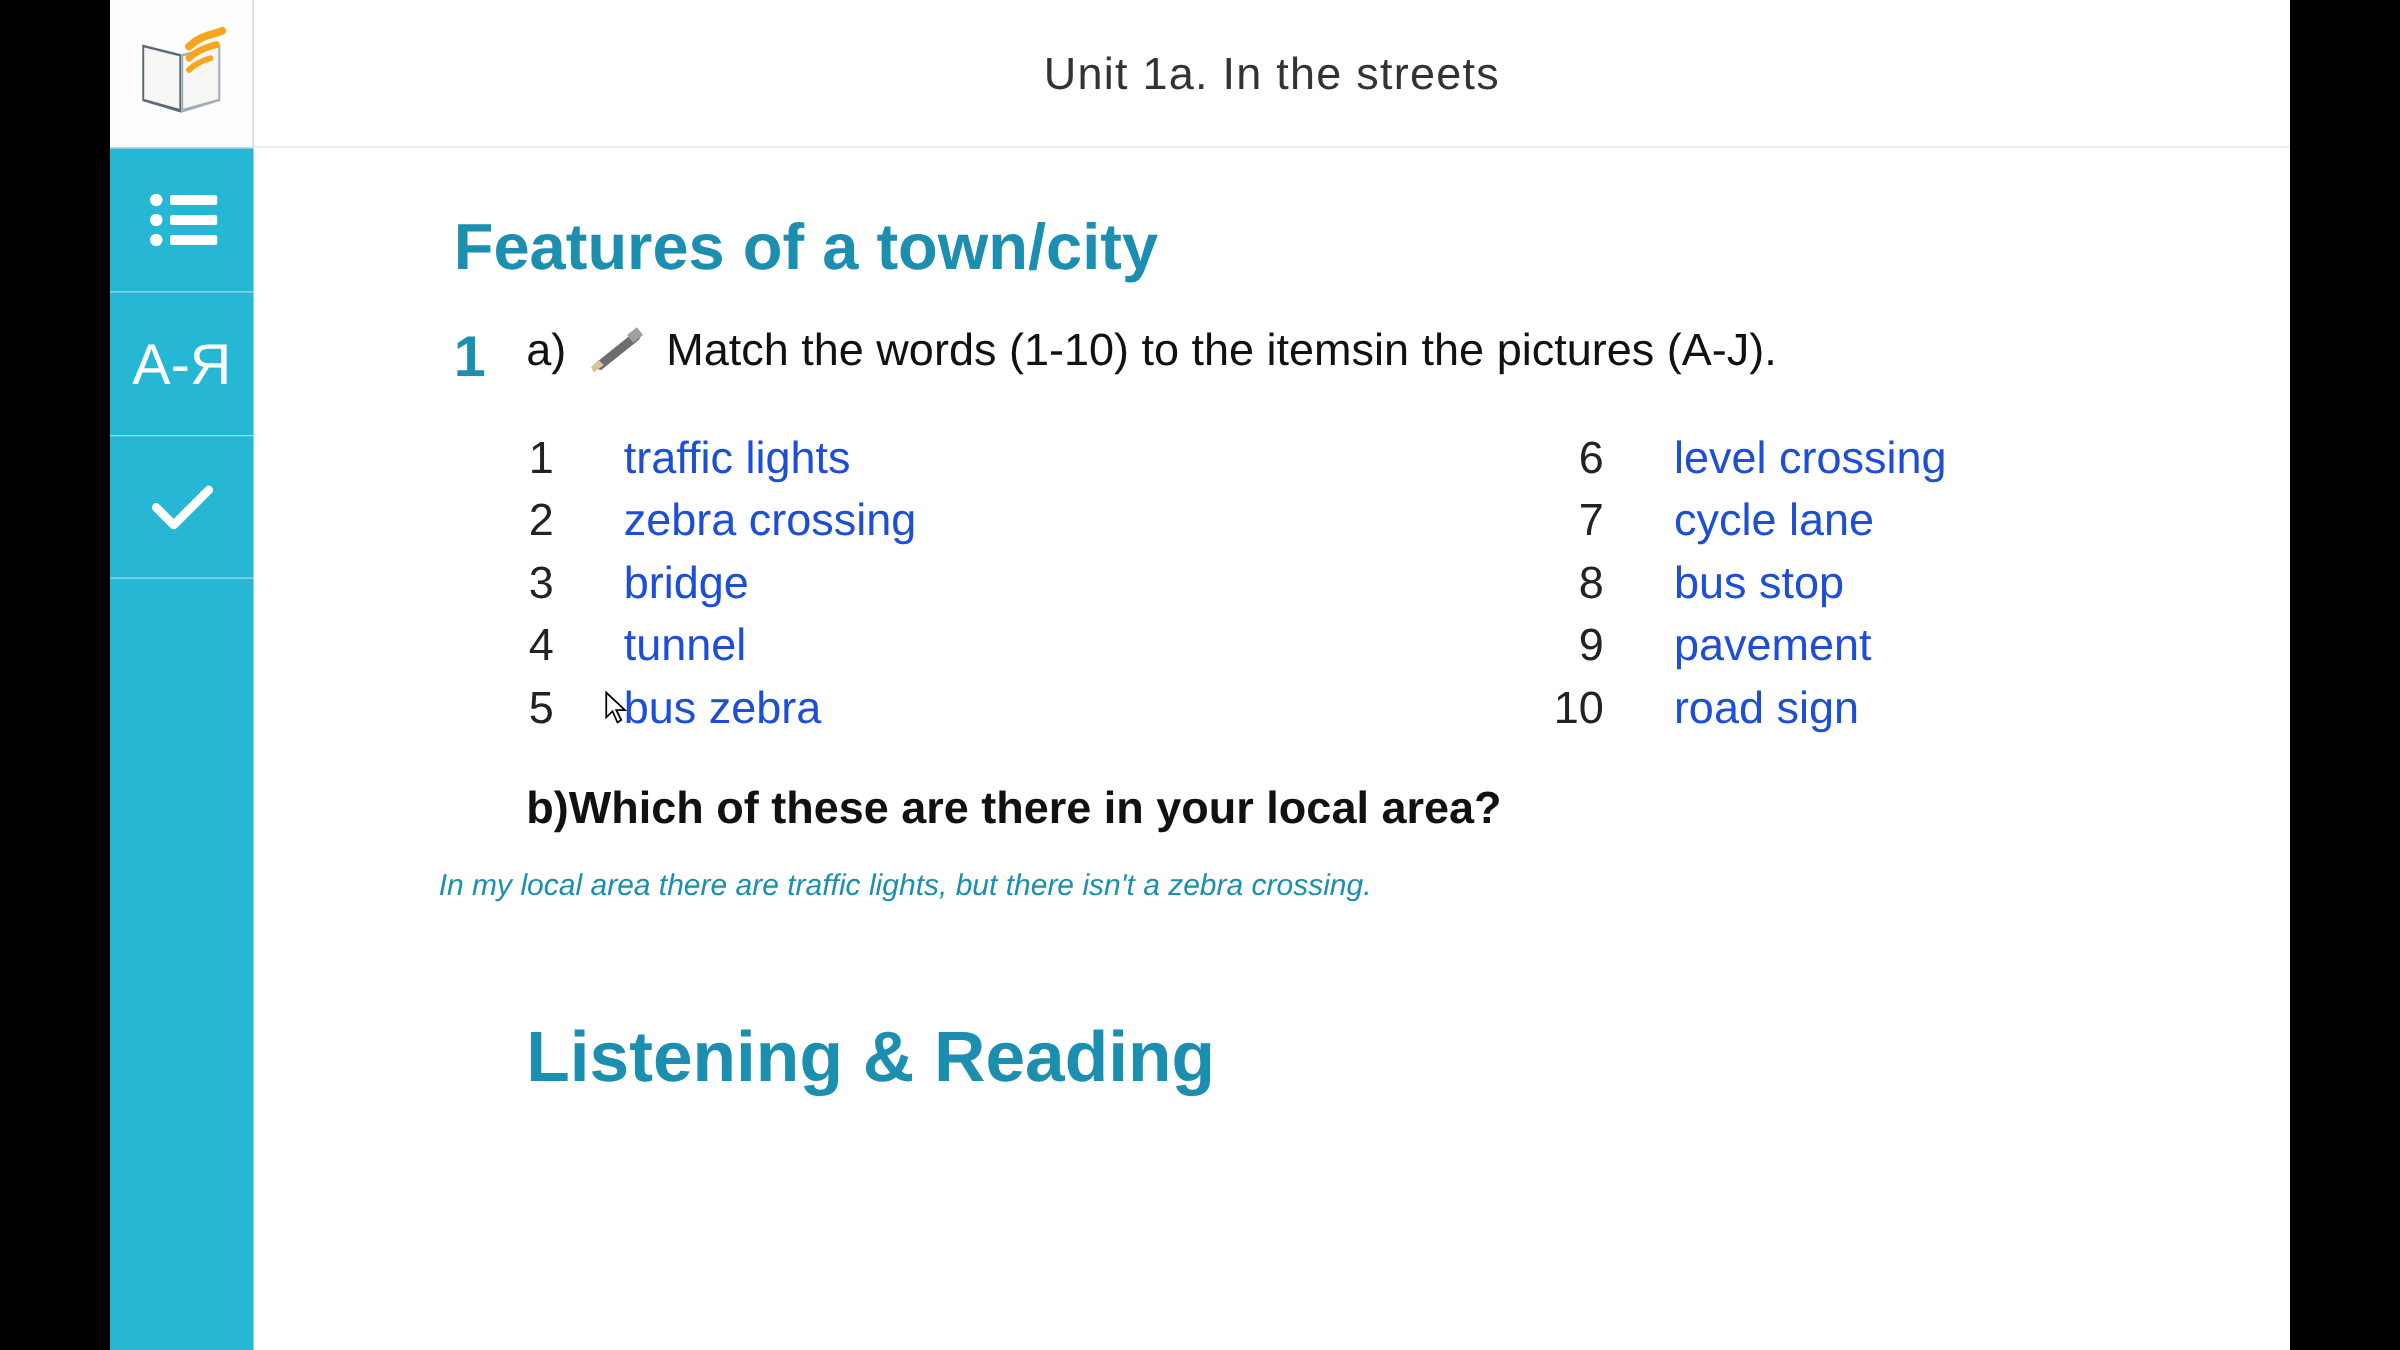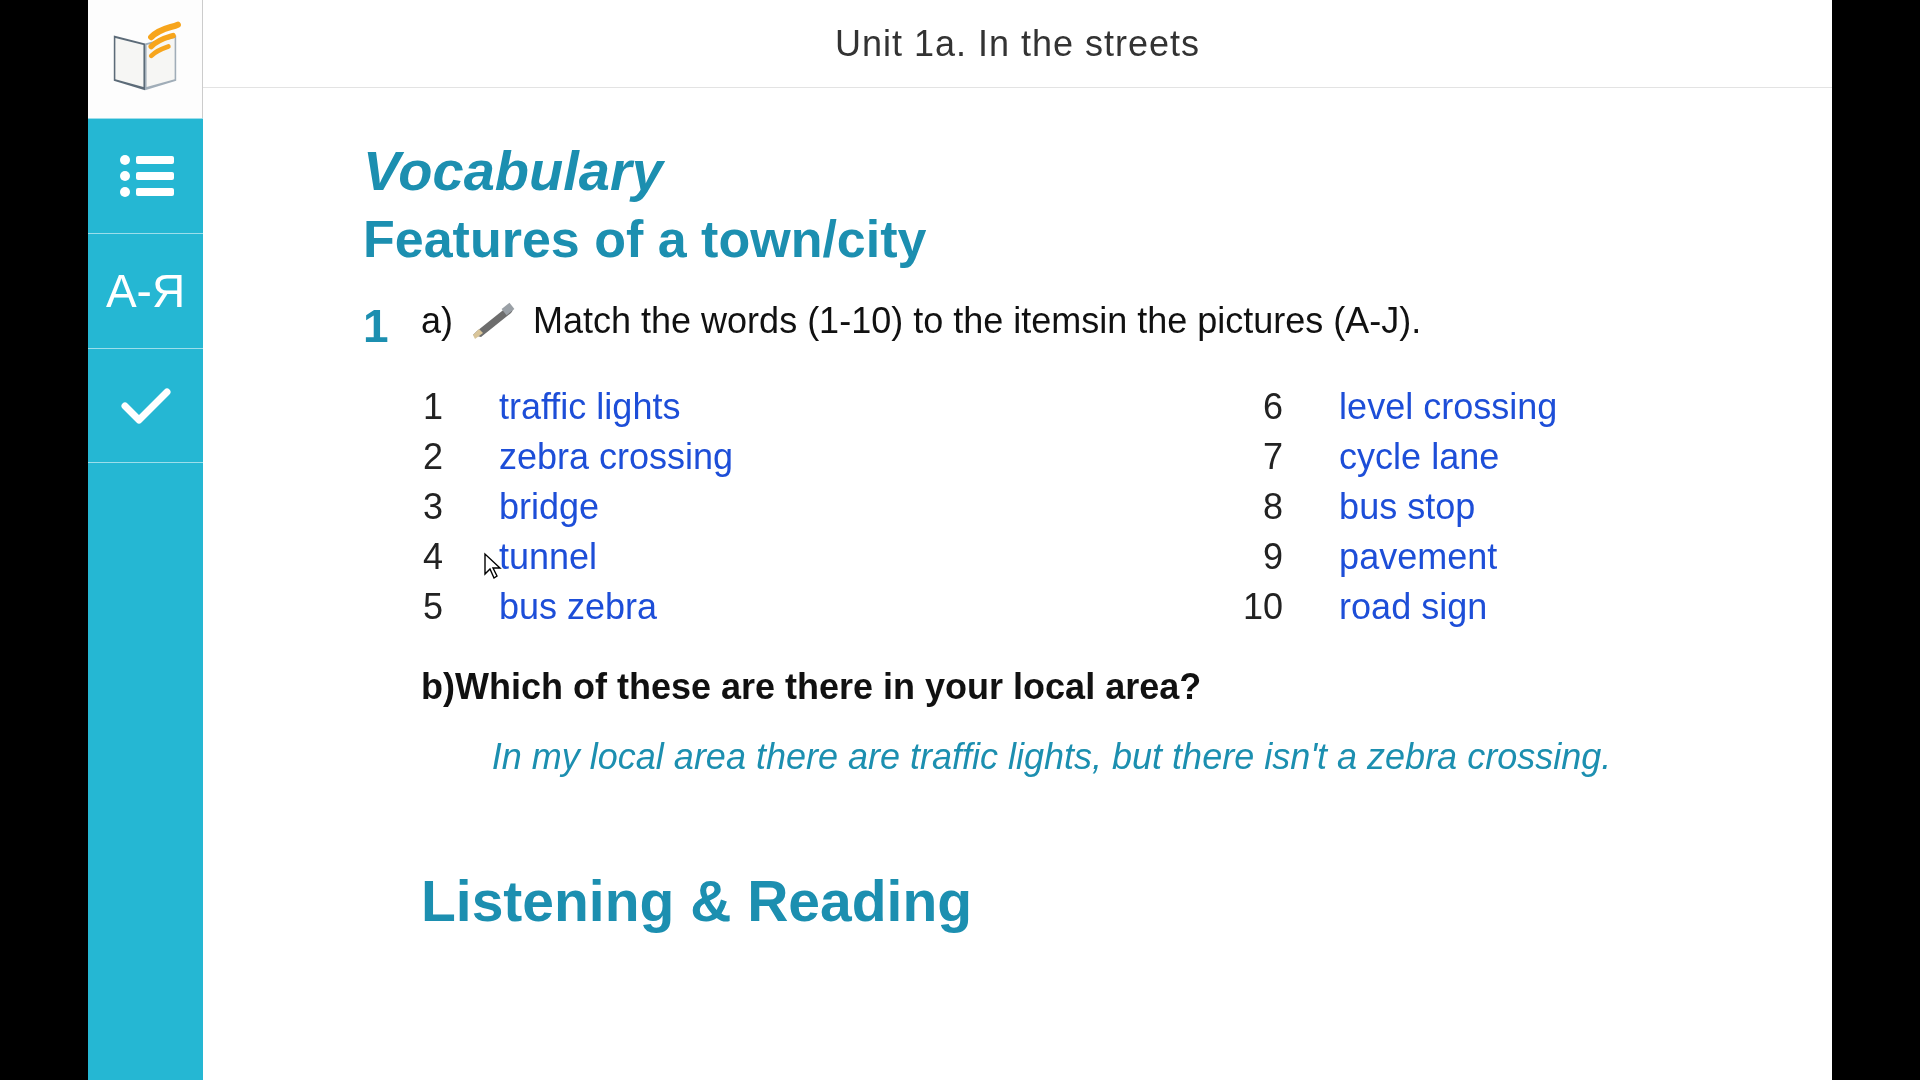--- a/index.html
+++ b/index.html
@@ -6,40 +6,40 @@
   html, body { width: 1920px; height: 1080px; font-family: Arial, Helvetica, sans-serif; background:#000; }
   .stage { position:absolute; left:0; top:0; width:1920px; height:1080px; background:#000; }
   .content-frame { position:absolute; left:88px; top:0; width:1744px; height:1080px; background:#fff; overflow:hidden; }
   .sidebar { position:absolute; left:0; top:0; width:115px; height:100%; background:#25b7d3; display:flex; flex-direction:column; }
   .logo-cell { width:115px; height:118px; background:#fdfdfd; display:flex; align-items:center; justify-content:center; border-right:1px solid #ccc; }
   .nav-item { width:115px; height:115px; display:flex; align-items:center; justify-content:center; border-top:1px solid rgba(255,255,255,0.55); }
   .nav-item:first-of-type { border-top:none; }
   .nav-item:last-of-type { border-bottom:1px solid rgba(255,255,255,0.55); }
   .nav-glyph { color:#fff; }
   .main { position:absolute; left:115px; top:0; right:0; bottom:0; background:#fff; }
-  .header { height:88px; display:flex; align-items:center; justify-content:center; border-bottom:1px solid #e3e3e3; }
+  .header { height:118px; display:flex; align-items:center; justify-content:center; border-bottom:1px solid #e3e3e3; }
   .header-title { font-size:36px; color:#333; letter-spacing:1px; }
   .page { padding:50px 80px 0 160px; }
   .section-title { font-style:italic; font-weight:bold; color:#1c8fb0; font-size:56px; margin-bottom:6px; }
   .section-sub { font-weight:bold; color:#1c8fb0; font-size:52px; margin-bottom:28px; }
   .exercise { display:flex; align-items:flex-start; gap:26px; }
   .ex-num { color:#1c8fb0; font-weight:bold; font-size:46px; line-height:1; margin-top:6px; min-width:32px; }
   .ex-body { flex:1; }
   .task-line { display:flex; align-items:center; flex-wrap:wrap; font-size:36px; color:#111; gap:14px; line-height:1.35; }
   .task-label { font-weight:normal; }
   .pencil-icon { display:inline-flex; }
   .listen-line { display:flex; align-items:center; gap:10px; margin-top:10px; margin-left:34px; }
   .listen-link { color:#2a63c8; text-decoration:underline; font-size:36px; }
   .word-columns { display:flex; gap:180px; margin-top:40px; margin-left:-28px; }
   .word-col { display:flex; flex-direction:column; gap:8px; }
   .word-row { display:flex; align-items:baseline; gap:56px; font-size:36px; }
   .word-num { width:50px; text-align:right; color:#222; }
   .word-text { color:#1d4ed8; }
   .part-b { margin-top:38px; font-size:36px; font-weight:bold; color:#111; }
-  .example-line { margin-top:28px; margin-left:-70px; font-size:36px; font-style:italic; color:#1c8fb0;text-align:center; }
+  .example-line { margin-top:28px; margin-left:-70px; font-size:24px; font-style:italic; color:#1c8fb0; }
   .section-title2 { font-weight:bold; color:#1c8fb0; font-size:57px; margin-top:90px; }
   .cursor { position:absolute; width:20px; height:28px; pointer-events:none; }
 </style>
 </head>
 <body>
 
 <div class="stage">
   <div class="content-frame">
 
     <div class="sidebar">
@@ -74,21 +74,20 @@
       </div>
     </div>
 
     <div class="main">
       <div class="header">
         <div class="header-title">Unit 1a. In the streets</div>
       </div>
 
       <div class="page">
 
-        <div class="section-title">Vocabulary</div>
         <div class="section-sub">Features of a town/city</div>
 
         <div class="exercise">
           <div class="ex-num">1</div>
           <div class="ex-body">
 
             <div class="task-line">
               <span class="task-label">a)</span>
               <span class="pencil-icon">
                 <svg width="52" height="40" viewBox="0 0 52 40">

